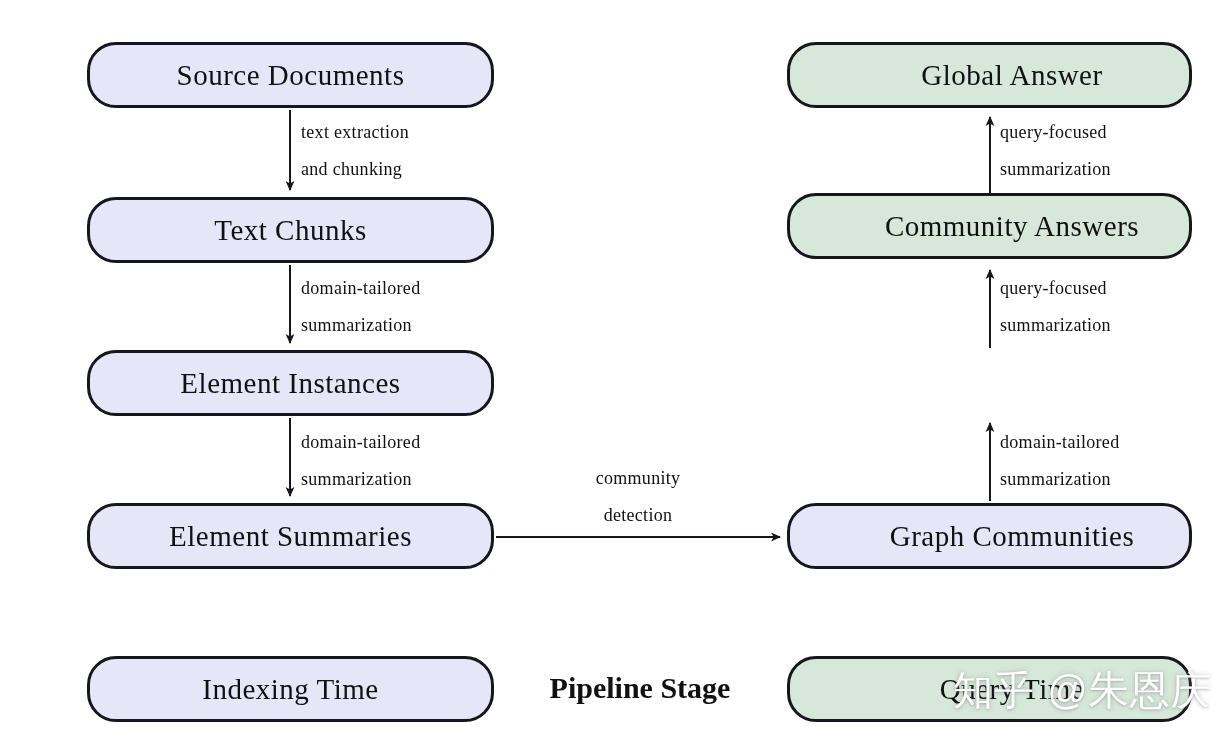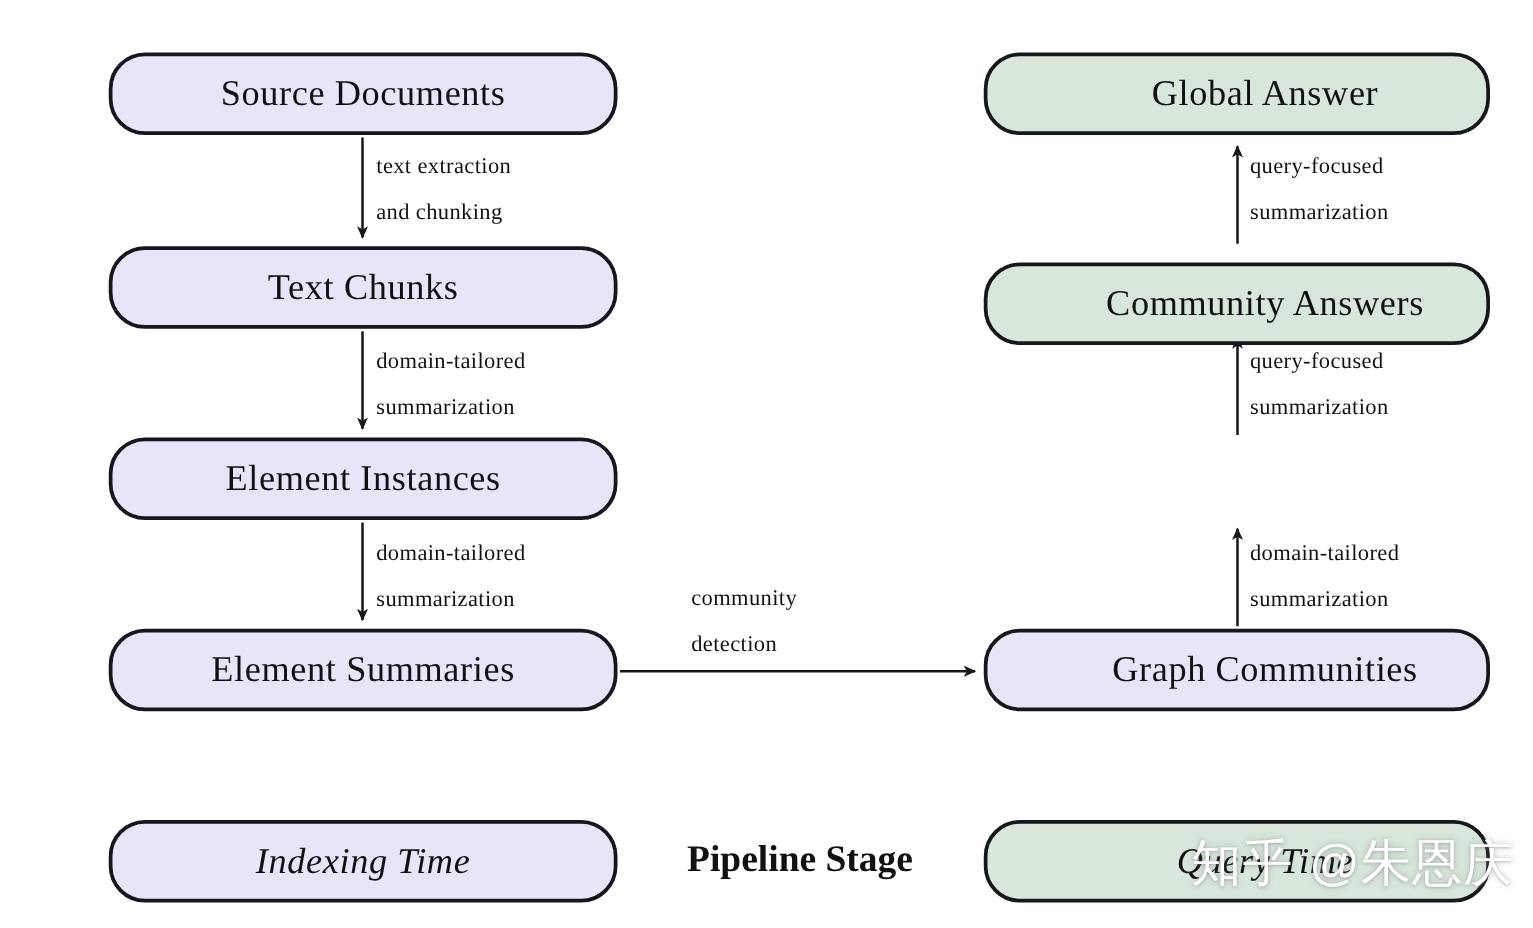--- a/index.html
+++ b/index.html
@@ -30,22 +30,22 @@
   .node.left{left:87px;width:407px;height:66px;}
   .node.right{left:787px;width:405px;height:66px;padding-left:45px;}
   .edge-label{
     position:absolute;
     white-space:pre-line;
     font-size:18px;
     line-height:37px;
     z-index:2;
     letter-spacing:0.3px;
   }
-  .edge-label.centered{}
-  .legend-node{font-style:italic;}
+  .edge-label.centered{text-align:center;}
+  .legend-node{}
   .pipeline-stage{
     position:absolute;
     left:505px;top:671px;width:270px;
     text-align:center;
     font-weight:bold;
     font-size:30px;
     z-index:2;
   }
   .watermark{
     position:absolute;
@@ -82,21 +82,21 @@
     <line x1="990" y1="348" x2="990" y2="270" stroke="#16161d" stroke-width="2" marker-end="url(#ah)"></line>
     <line x1="990" y1="195" x2="990" y2="117" stroke="#16161d" stroke-width="2" marker-end="url(#ah)"></line>
   </svg>
 
   <div class="node indexing left" style="top:42px">Source Documents</div>
   <div class="node indexing left" style="top:197px">Text Chunks</div>
   <div class="node indexing left" style="top:503px">Element Summaries</div>
   <div class="node indexing left" style="top:350px">Element Instances</div>
 
   <div class="node query right" style="top:42px">Global Answer</div>
-  <div class="node query right" style="top:210px">Community Answers</div>
+  <div class="node query right" style="top:193px">Community Answers</div>
   <div class="node indexing right" style="top:503px">Graph Communities</div>
 
   <div class="edge-label" style="left:301px;top:114px">text extraction
 and chunking</div>
   <div class="edge-label" style="left:301px;top:270px">domain-tailored
 summarization</div>
   <div class="edge-label" style="left:301px;top:424px">domain-tailored
 summarization</div>
   <div class="edge-label centered" style="left:553px;top:460px;width:170px">community
 detection</div>

